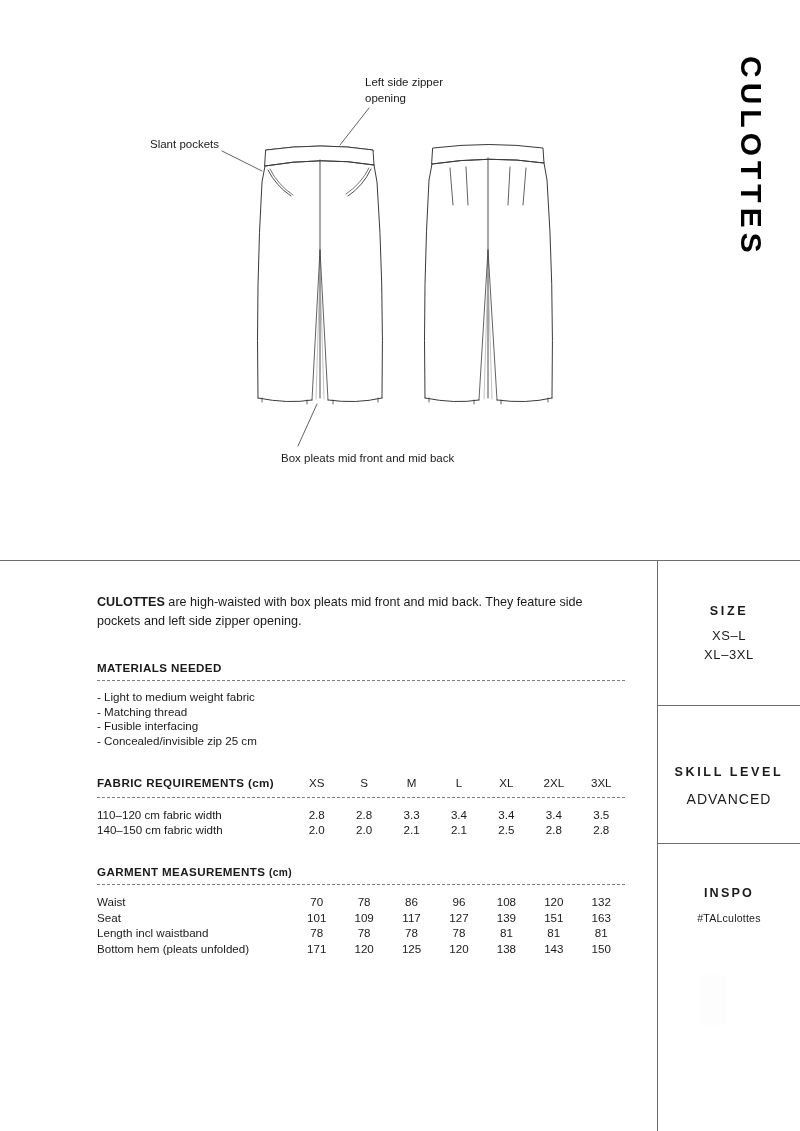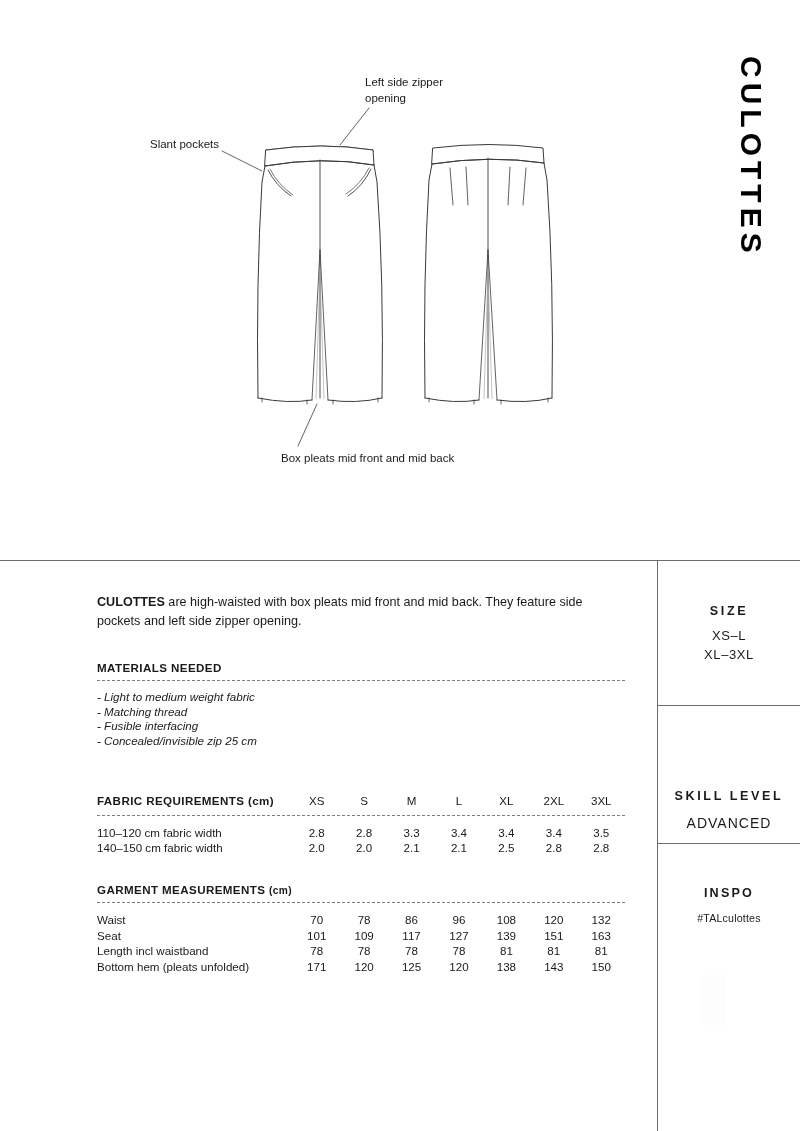--- a/index.html
+++ b/index.html
@@ -94,25 +94,24 @@
   }
 
   .dashed {
     border-top: 1px dashed #7d7d7d;
     height: 0;
     margin: 0 0 9px 0;
   }
 
   #materials-list {
     list-style: none;
-    margin: 0 0 44px 0;
+    margin: 0 0 26px 0;
     padding: 0;
     font-size: 11.6px;
     line-height: 1.28;
-    font-style: italic;
   }
 
   
   table.spec {
     border-collapse: collapse;
     width: 100%;
     font-size: 11.6px;
     table-layout: fixed;
   }
   table.spec td, table.spec th {
@@ -175,21 +174,21 @@
     margin: 0;
   }
   .side-val {
     font-size: 13px;
     letter-spacing: 0.6px;
     margin: 0;
     line-height: 1.45;
   }
   #side-size .side-title { padding-top: 44px; }
   #side-size .side-val  { padding-top: 9px; }
-  #side-skill .side-title { padding-top: 48px; margin-top: 36px; }
+  #side-skill .side-title { padding-top: 60px; }
   #side-skill .side-val  { padding-top: 10px; font-size: 14px; letter-spacing: 1px;}
   #side-inspo .side-title { padding-top: 44px; letter-spacing: 2.2px;}
   #side-inspo .side-val  { padding-top: 11px; font-size: 10.6px; letter-spacing: 0.2px;}
 
   #watermark {
     position: absolute;
     left: 700px;
     top: 975px;
     width: 26px;
     height: 50px;

